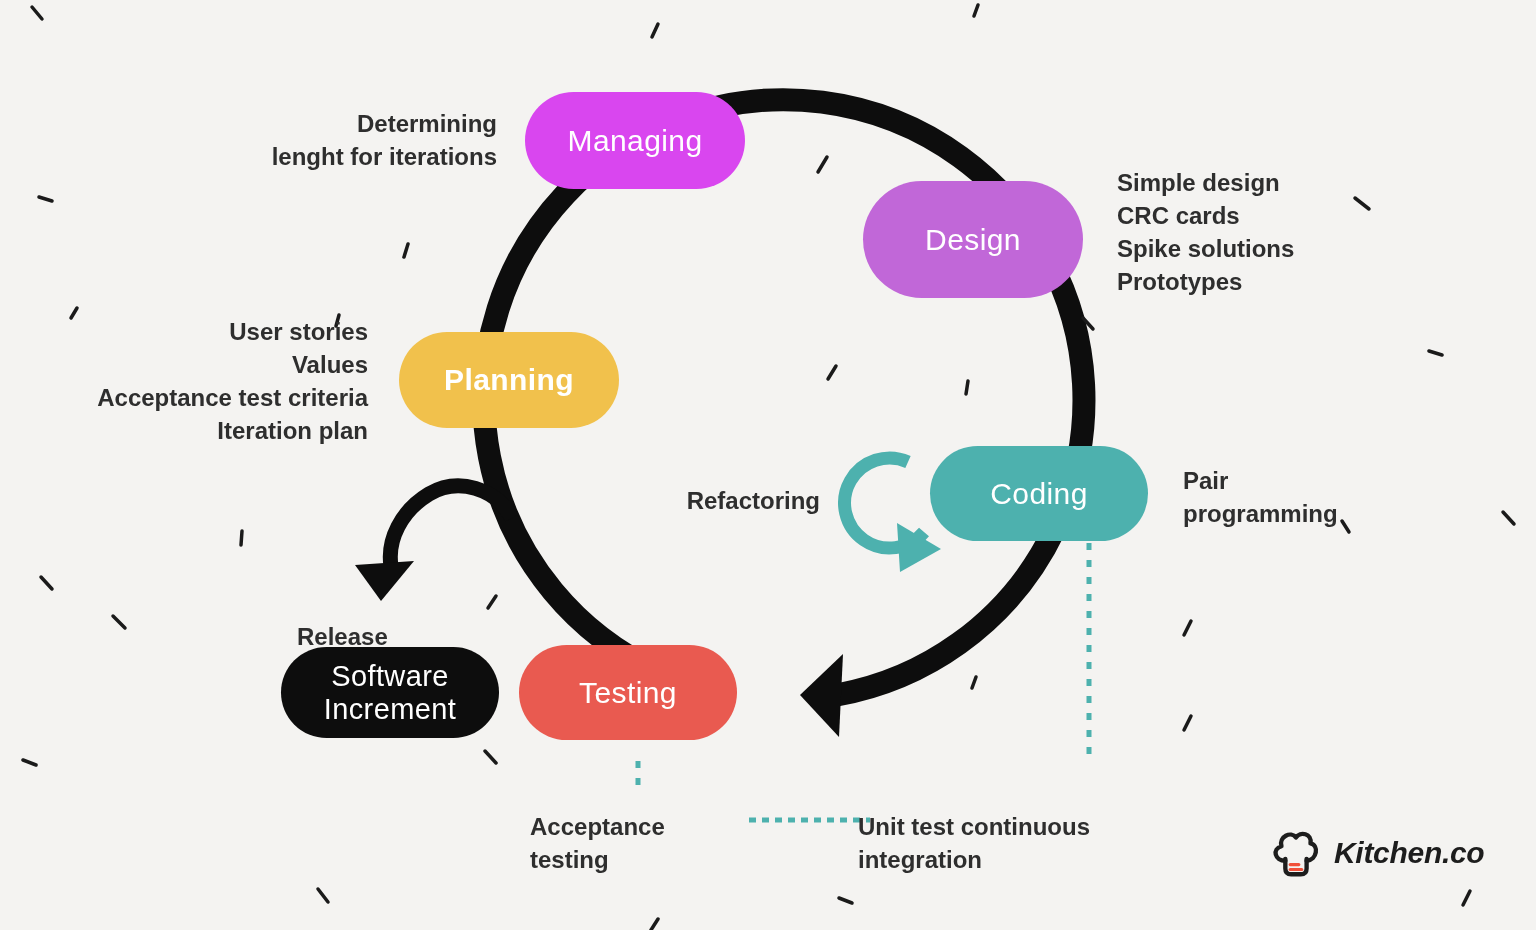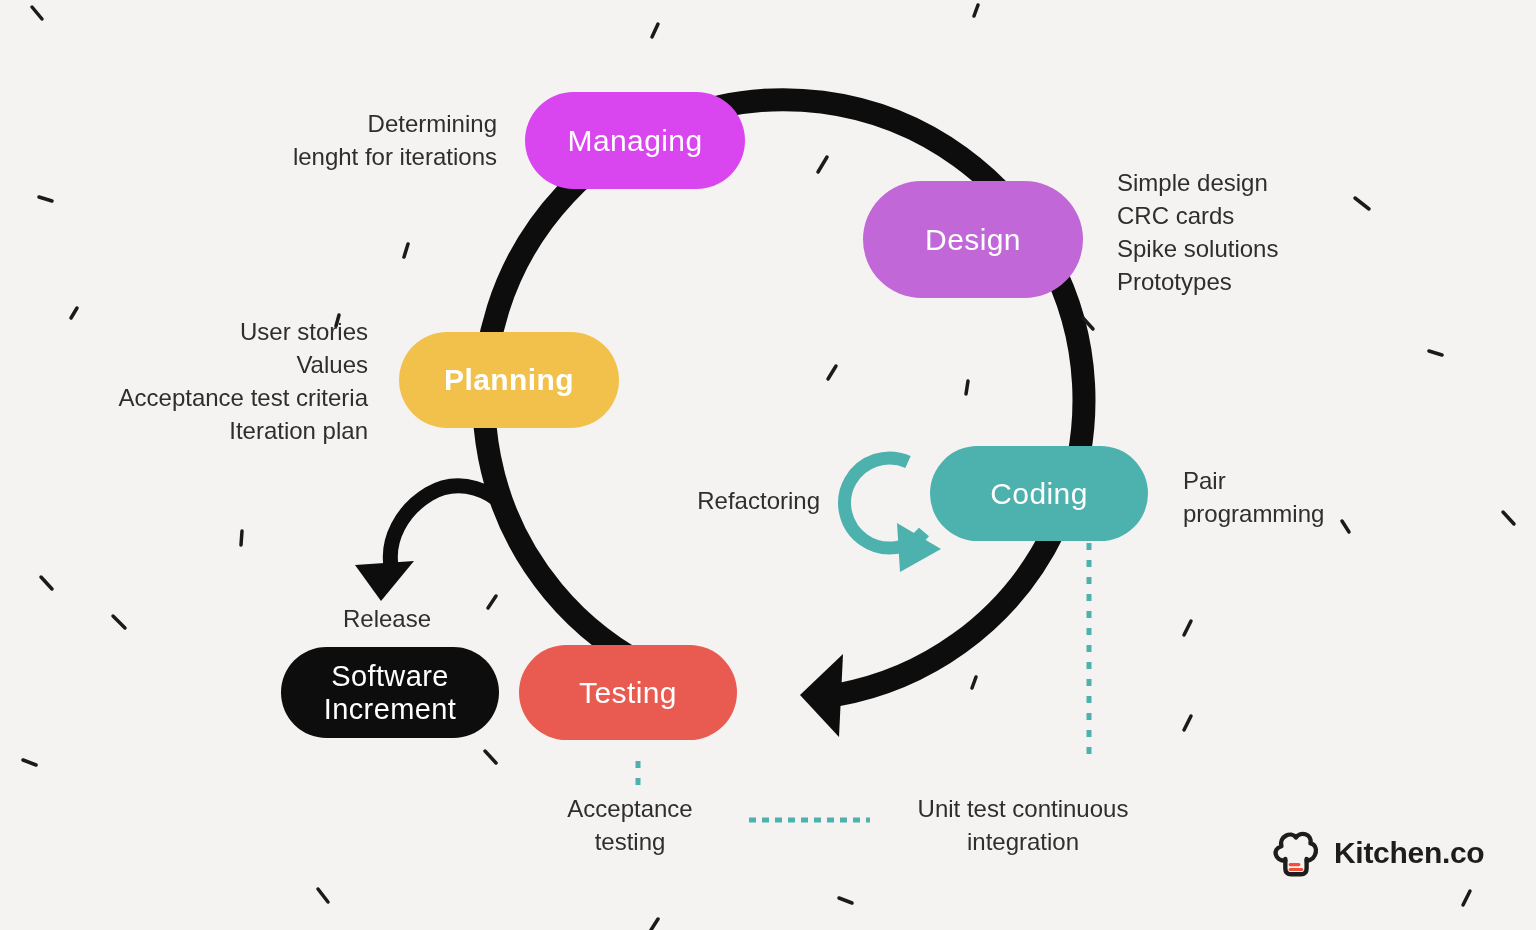--- a/index.html
+++ b/index.html
@@ -10,29 +10,30 @@
   }
   #shapes{position:absolute;left:0;top:0;z-index:1;}
   .pill{
     position:absolute;z-index:2;display:flex;align-items:center;justify-content:center;
     color:#ffffff;font-size:30px;font-weight:500;letter-spacing:.4px;
     border-radius:60px;text-align:center;white-space:pre-line;line-height:1.12;
   }
   .note{
     position:absolute;z-index:2;color:#2e2e2e;font-size:24px;line-height:33px;
     white-space:pre-line;
+    font-weight:bold;
   }
   .note.right{text-align:right;}
-  .note.center{text-align:center;}
+  .note.center{text-align:left;margin-top:18px;}
   #logo{
     position:absolute;z-index:2;left:1266px;top:824px;
     display:flex;align-items:center;gap:10px;
   }
   #logo .logo-text{
-    font-size:30px;font-weight:700;color:#1d1d1d;letter-spacing:-.3px;
+    font-size:30px;font-weight:700;color:#1d1d1d;letter-spacing:-.3px;font-style:italic;
   }
 </style>
 </head>
 <body>
 
 <div id="canvas">
 
   <svg id="shapes" width="1536" height="930" viewBox="0 0 1536 930">
 
     <path d="M 658 672 A 300 300 0 1 1 837 695" fill="none" stroke="#0d0d0d" stroke-width="23"></path>

